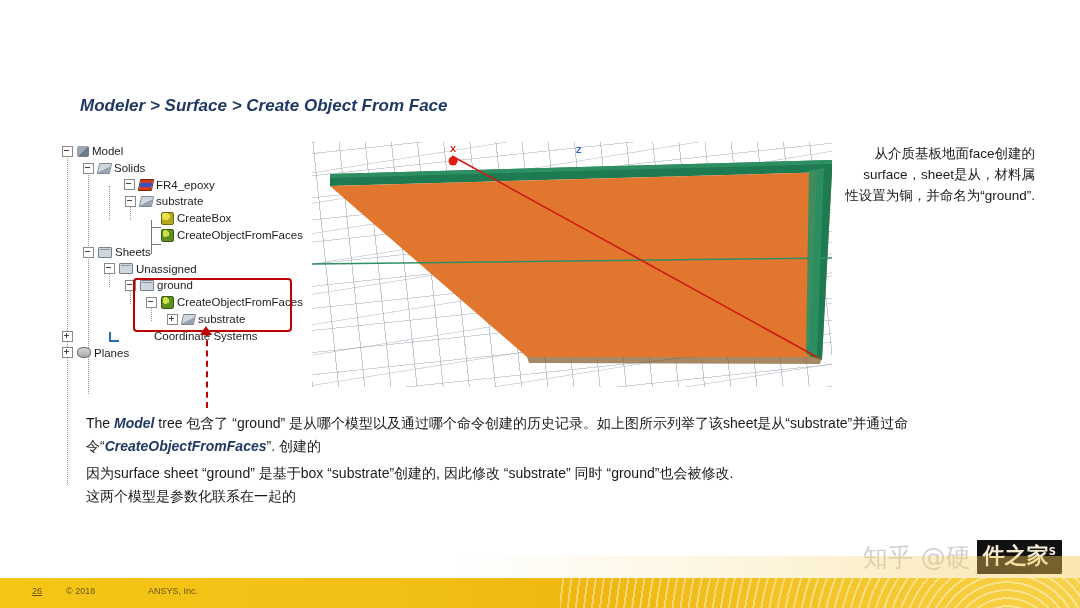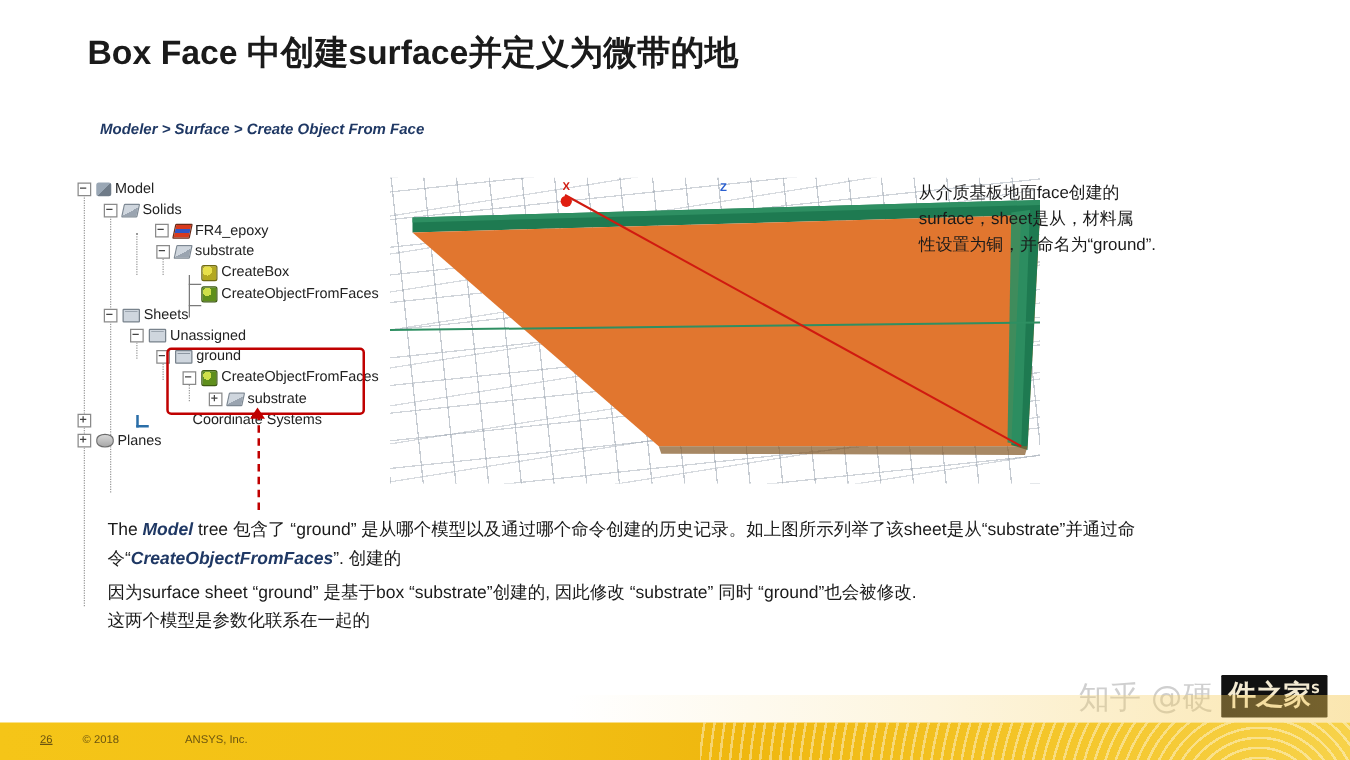--- a/index.html
+++ b/index.html
@@ -12,21 +12,21 @@
 
   
   #title{
     position:absolute;left:70px;top:24px;
     font-size:27px;font-weight:bold;color:#1a1a1a;
     letter-spacing:0px;white-space:nowrap;
   }
   
   #subtitle{
     position:absolute;left:80px;top:96px;
-    font-size:12px;font-weight:bold;font-style:italic;
+    font-size:17px;font-weight:bold;font-style:italic;
     color:#1F3864;white-space:nowrap;
   }
 
   
   #tree{
     position:absolute;left:62px;top:143px;width:240px;height:240px;
     font-size:11.5px;color:#222;line-height:16.8px;
   }
   .trow{position:relative;height:16.8px;white-space:nowrap;display:flex;align-items:center;}
   .exp{
@@ -94,21 +94,21 @@
   }
   #grid2{position:absolute;inset:0;
     background-image:
       repeating-linear-gradient(171deg,rgba(150,160,172,.38) 0 1px,transparent 1px 30px);
   }
   .vp-svg{position:absolute;inset:0;}
 
   
   #note{
     position:absolute;left:735px;top:143px;width:300px;
-    font-size:13.5px;color:#1a1a1a;line-height:21px;
+    font-size:13.5px;color:#1a1a1a;line-height:21px;text-align:right;
   }
 
   
   #para1{
     position:absolute;left:86px;top:412px;width:830px;
     font-size:14px;color:#1a1a1a;line-height:23px;
   }
   #para2{
     position:absolute;left:86px;top:462px;width:850px;
     font-size:14px;color:#1a1a1a;line-height:23px;
@@ -148,21 +148,20 @@
     font-size:22px;padding:1px 6px 3px 6px;border-radius:1px;
     font-weight:bold;
   }
   #wm-logo sup{font-size:10px;vertical-align:super;}
 </style>
 </head>
 <body>
 
 <div id="slide">
 
-  <div id="title">Box Face 中创建surface并定义为微带的地</div>
 
   <div id="subtitle">Modeler &gt; Surface &gt; Create Object From Face</div>
 
   <div id="tree">
 
     <div class="vline" style="left:5px;top:10px;height:332px;"></div>
     <div class="vline" style="left:26px;top:26px;height:225px;"></div>
     <div class="vline" style="left:47px;top:43px;height:34px;"></div>
     <div class="vline" style="left:68px;top:60px;height:17px;"></div>
     <div class="solidline" style="left:89px;top:77px;height:34px;"></div>

